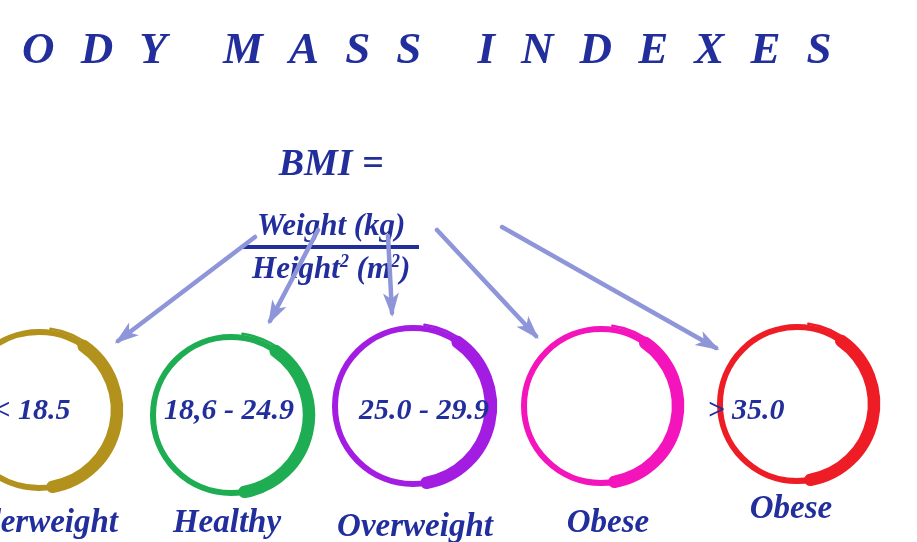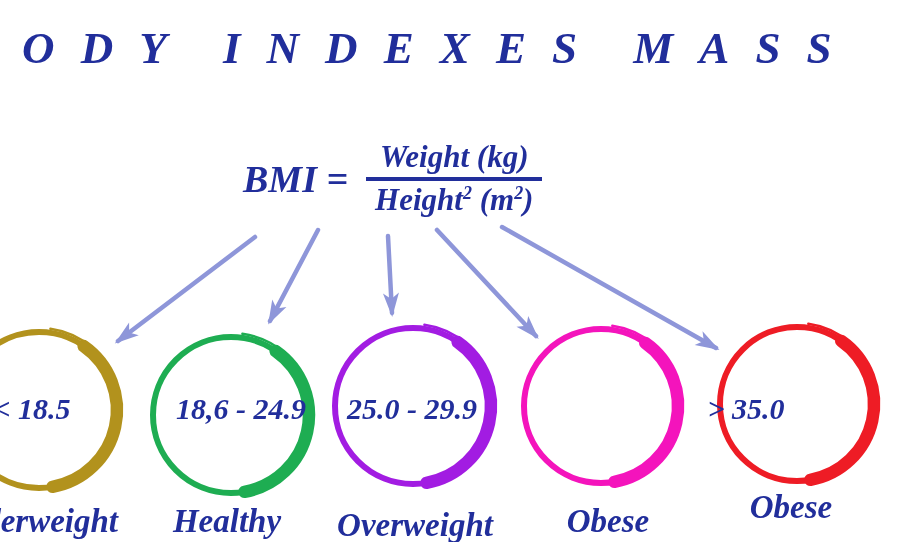--- a/index.html
+++ b/index.html
@@ -13,21 +13,21 @@
   }
   .title{
     position:absolute;left:-34px;top:24px;
     display:flex;gap:30px;
     font-size:45px;font-weight:bold;font-style:italic;
     letter-spacing:0.58em;white-space:nowrap;
     line-height:1.1;
   }
   .formula{
     position:absolute;left:243px;top:140px;
-    display:flex;align-items:center;gap:18px;
+    display:flex;align-items:center;gap:24px;flex-direction:column;
   }
   .formula .lhs{
     font-size:38px;font-weight:bold;font-style:italic;
     white-space:nowrap;
   }
   .fraction{display:inline-block;text-align:center;}
   .fraction .num{
     font-size:31px;font-weight:bold;font-style:italic;
     padding:0 14px 3px 14px;
     border-bottom:4px solid var(--ink,#212e9b);
@@ -53,22 +53,22 @@
   }
   .cat-label .line2{display:block;line-height:46px;}
 </style>
 </head>
 <body>
 
 <div class="stage" style="--ink: #212e9b; background: rgb(255, 255, 255);">
 
   <div class="title">
     <span>BODY</span>
+    <span>MASS</span>
     <span>INDEXES</span>
-    <span>MASS</span>
   </div>
 
   <div class="formula">
     <span class="lhs">BMI =</span>
     <div class="fraction">
       <div class="num">Weight (kg)</div>
       <div class="den"><span>Height</span><sup>2</sup><span> (m</span><sup>2</sup><span>)</span></div>
     </div>
   </div>
 
@@ -104,22 +104,22 @@
         <path d="M 612.3 325.8 A 81 81 0 0 1 678.9 383.7" stroke-width="2.5" stroke-linecap="round"></path>
       </g>
       <g fill="none" stroke="#ee1c25">
         <circle cx="797" cy="404" r="77" stroke-width="6"></circle>
         <path d="M 841.2 340.9 A 77 77 0 0 1 810.4 479.8" stroke-width="12.5" stroke-linecap="round"></path>
         <path d="M 808.3 323.8 A 81 81 0 0 1 874.9 381.7" stroke-width="2.5" stroke-linecap="round"></path>
       </g>
     </svg>
 
   <div class="range-value" style="left:32px">&lt; 18.5</div>
-  <div class="range-value" style="left:241px">18,6 - 24.9</div>
-  <div class="range-value" style="left:412px">25.0 - 29.9</div>
+  <div class="range-value" style="left:229px">18,6 - 24.9</div>
+  <div class="range-value" style="left:424px">25.0 - 29.9</div>
   <div class="range-value" style="left:746px">&gt; 35.0</div>
 
   <div class="cat-label" style="left:30px;top:498px">Underweight</div>
   <div class="cat-label" style="left:227px;top:498px">Healthy</div>
   <div class="cat-label" style="left:415px;top:502px">Overweight</div>
   <div class="cat-label" style="left:608px;top:498px">Obese</div>
   <div class="cat-label" style="left:791px;top:484px">
     <span class="line2">Obese</span>
   </div>
 

